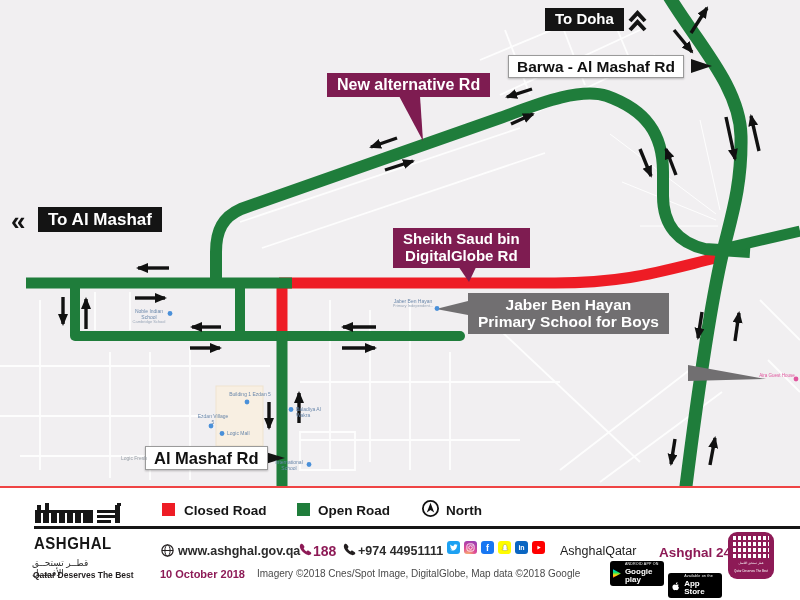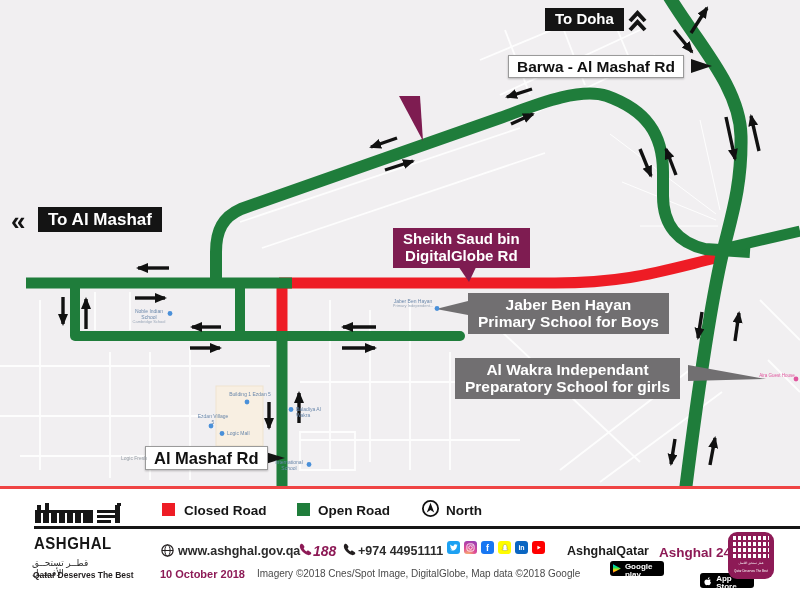--- a/index.html
+++ b/index.html
@@ -1,47 +1,47 @@
 <!DOCTYPE html>
 <html><head>
 <meta charset="utf-8">
 <style>
   html,body{margin:0;padding:0;width:800px;height:600px;overflow:hidden;
     font-family:"Liberation Sans","DejaVu Sans",sans-serif;background:#fff;}
   .canvas{position:relative;width:800px;height:600px;}
   
-  .map{position:absolute;left:0;top:0;width:800px;height:486px;background:#f1eff1;border-bottom:6px solid #ef4444;overflow:hidden;}
+  .map{position:absolute;left:0;top:0;width:800px;height:486px;background:#f1eff1;border-bottom:2px solid #ef4444;overflow:hidden;}
   .map svg.roads{position:absolute;left:0;top:0;}
   .lbl{position:absolute;font-weight:bold;line-height:1.12;white-space:nowrap;}
   .lbl-black{background:#141414;color:#fff;padding:3px 10px;font-size:15px;}
   .lbl-maroon{background:#7e1c51;color:#fff;padding:3px 10px;font-size:16px;text-align:center;}
   .lbl-gray{background:#716f71;color:#fff;padding:3px 10px;font-size:15.5px;text-align:center;}
   .lbl-white{background:#fff;color:#101010;border:1px solid #9a9a9a;padding:2px 8px;font-size:15.5px;box-shadow:0 1px 2px rgba(0,0,0,.25);}
   .area-name{position:absolute;left:331px;top:404px;font-size:28px;font-weight:bold;color:#b8b5b8;letter-spacing:1px;}
   .poi{position:absolute;color:#6b88ab;font-size:5px;line-height:1.2;text-align:center;font-weight:normal;}
   .poi .sub{font-size:4px;color:#9aa7b8;}
   .chev-left{position:absolute;left:11px;top:206px;color:#141414;font-size:26px;font-weight:bold;}
   
   .footer{position:absolute;left:0;top:489px;width:800px;height:111px;background:#fff;}
   .f-abs{position:absolute;}
   .blackline{position:absolute;left:34px;top:37px;width:766px;height:3px;background:#161616;}
   .legend-swatch{width:13px;height:13px;display:inline-block;}
   .legend-label{font-size:13.5px;font-weight:bold;color:#161616;}
   .wordmark{font-weight:900;font-size:15px;letter-spacing:.5px;color:#161616;transform:scaleY(1.15);transform-origin:left top;}
   .arabic{font-size:9px;color:#2b2b2b;direction:rtl;width:90px;text-align:left;}
   .tagline{font-size:8.5px;font-weight:bold;color:#231f20;}
   .weblink{font-size:12.5px;font-weight:700;color:#2b2b2b;}
-  .hotline{font-size:14px;font-weight:800;color:#8d1a56;font-style:italic;}
-  .handle{font-size:12.5px;font-weight:700;color:#1c1c1c;margin-left:7px;}
+  .hotline{font-size:14px;font-weight:800;color:#8d1a56;}
+  .handle{font-size:12.5px;font-weight:400;color:#1c1c1c;}
   .svc247{font-size:13.5px;font-weight:700;color:#8d1a56;}
   .date-txt{font-size:11px;font-weight:700;color:#8d1a56;}
   .credits{font-size:10px;color:#4a4a4a;}
   .social{position:absolute;left:447px;top:52px;display:flex;gap:4px;}
   .sic{width:13px;height:13px;border-radius:3px;display:flex;align-items:center;justify-content:center;color:#fff;font-weight:bold;}
-  .badge{position:absolute;width:54px;height:15px;background:#000;border-radius:3px;color:#fff;display:flex;align-items:center;padding:0 3px;box-sizing:border-box;gap:4px;}
+  .badge{position:absolute;width:54px;height:25px;background:#000;border-radius:3px;color:#fff;display:flex;align-items:center;padding:0 3px;box-sizing:border-box;gap:4px;}
   .badge .bt{line-height:1;}
   .badge .t1{font-size:3.6px;letter-spacing:.2px;}
   .badge .t2{font-size:8px;font-weight:bold;margin-top:.5px;}
   .seal{position:absolute;left:728px;top:43px;width:46px;height:47px;background:#8d1a56;border-radius:9px;padding:4px 5px;box-sizing:border-box;}
   .seal .bars{height:22px;display:flex;flex-direction:column;justify-content:space-between;}
   .seal .bar{height:4px;background:repeating-linear-gradient(90deg,#fff 0 3px,#8d1a56 3px 5px);}
   .seal .stxt{color:#fff;font-size:3px;text-align:center;line-height:1.5;margin-top:3px;}
 </style>
 </head>
 <body>
@@ -167,31 +167,30 @@
     <div class="lbl lbl-black" style="left:545px;top:8px;">
       <span>To Doha</span>
     </div>
     <span class="chev-left">«</span>
     <div class="lbl lbl-black" style="left:38px;top:207px;font-size:17px;">
       <span>To Al Mashaf</span>
     </div>
     <div class="lbl lbl-white" style="left:508px;top:55px;padding-left:8px;">
       <span>Barwa - Al Mashaf Rd</span>
     </div>
+    <div class="lbl lbl-maroon" style="left:327px;top:73px;">
+      <span>New alternative Rd</span>
+    </div>
     <div class="lbl lbl-maroon" style="left:393px;top:228px;font-size:15px;">
       <div>Sheikh Saud bin</div>
       <div>DigitalGlobe Rd</div>
     </div>
     <div class="lbl lbl-gray" style="left:468px;top:293px;">
       <div>Jaber Ben Hayan</div>
       <div>Primary School for Boys</div>
-    </div>
-    <div class="lbl lbl-gray" style="left:455px;top:358px;">
-      <div>Al Wakra Independant</div>
-      <div>Preparatory School for girls</div>
     </div>
     <div class="lbl lbl-white" style="left:145px;top:446px;font-size:16.5px;">
       <span>Al Mashaf Rd</span>
     </div>
 
     <div class="poi" style="left:128px;top:308px;width:42px;">
       <div>Noble Indian School</div>
       <div class="sub">Cambridge School</div>
     </div>
     <div class="poi" style="left:391px;top:298px;width:44px;">
@@ -303,21 +302,21 @@
               <stop offset="1" stop-color="#ff3a44"></stop>
         </linearGradient>
           </defs>
         <polygon points="0,0 10,5.5 0,11" fill="url(#gp)"></polygon>
       </svg>
       <span class="bt">
           <div class="t1">ANDROID APP ON</div>
       <div class="t2">Google play</div>
         </span>
     </div>
-    <div class="badge" style="left:668px;top:84px;margin-left:32px;">
+    <div class="badge" style="left:668px;top:84px;">
       <svg width="10" height="12" viewBox="0 0 11 12">
         <path fill="#fff" d="M5.9,2.9 C6.3,2.1 7.1,1.5 7.9,1.5 C7.95,2.4 7.5,3.2 6.9,3.7 C6.3,4.2 5.6,4.1 5.9,2.9 Z M4.2,4.2 C2.9,4.2 1.7,5.4 1.7,7.2 C1.7,9.2 3.1,11 4.3,11 C4.8,11 5,10.7 5.6,10.7 C6.2,10.7 6.4,11 7,11 C8.2,11 9.5,9.1 9.5,7.5 C8.4,7 8.1,5.6 9.3,4.9 C8.8,4.3 8,4.2 7.7,4.2 C7,4.2 6.5,4.6 6,4.6 C5.5,4.6 4.9,4.2 4.2,4.2 Z"></path>
       </svg>
       <span class="bt">
           <div class="t1">Available on the</div>
       <div class="t2">App Store</div>
         </span>
     </div>
 
     <div class="seal">

